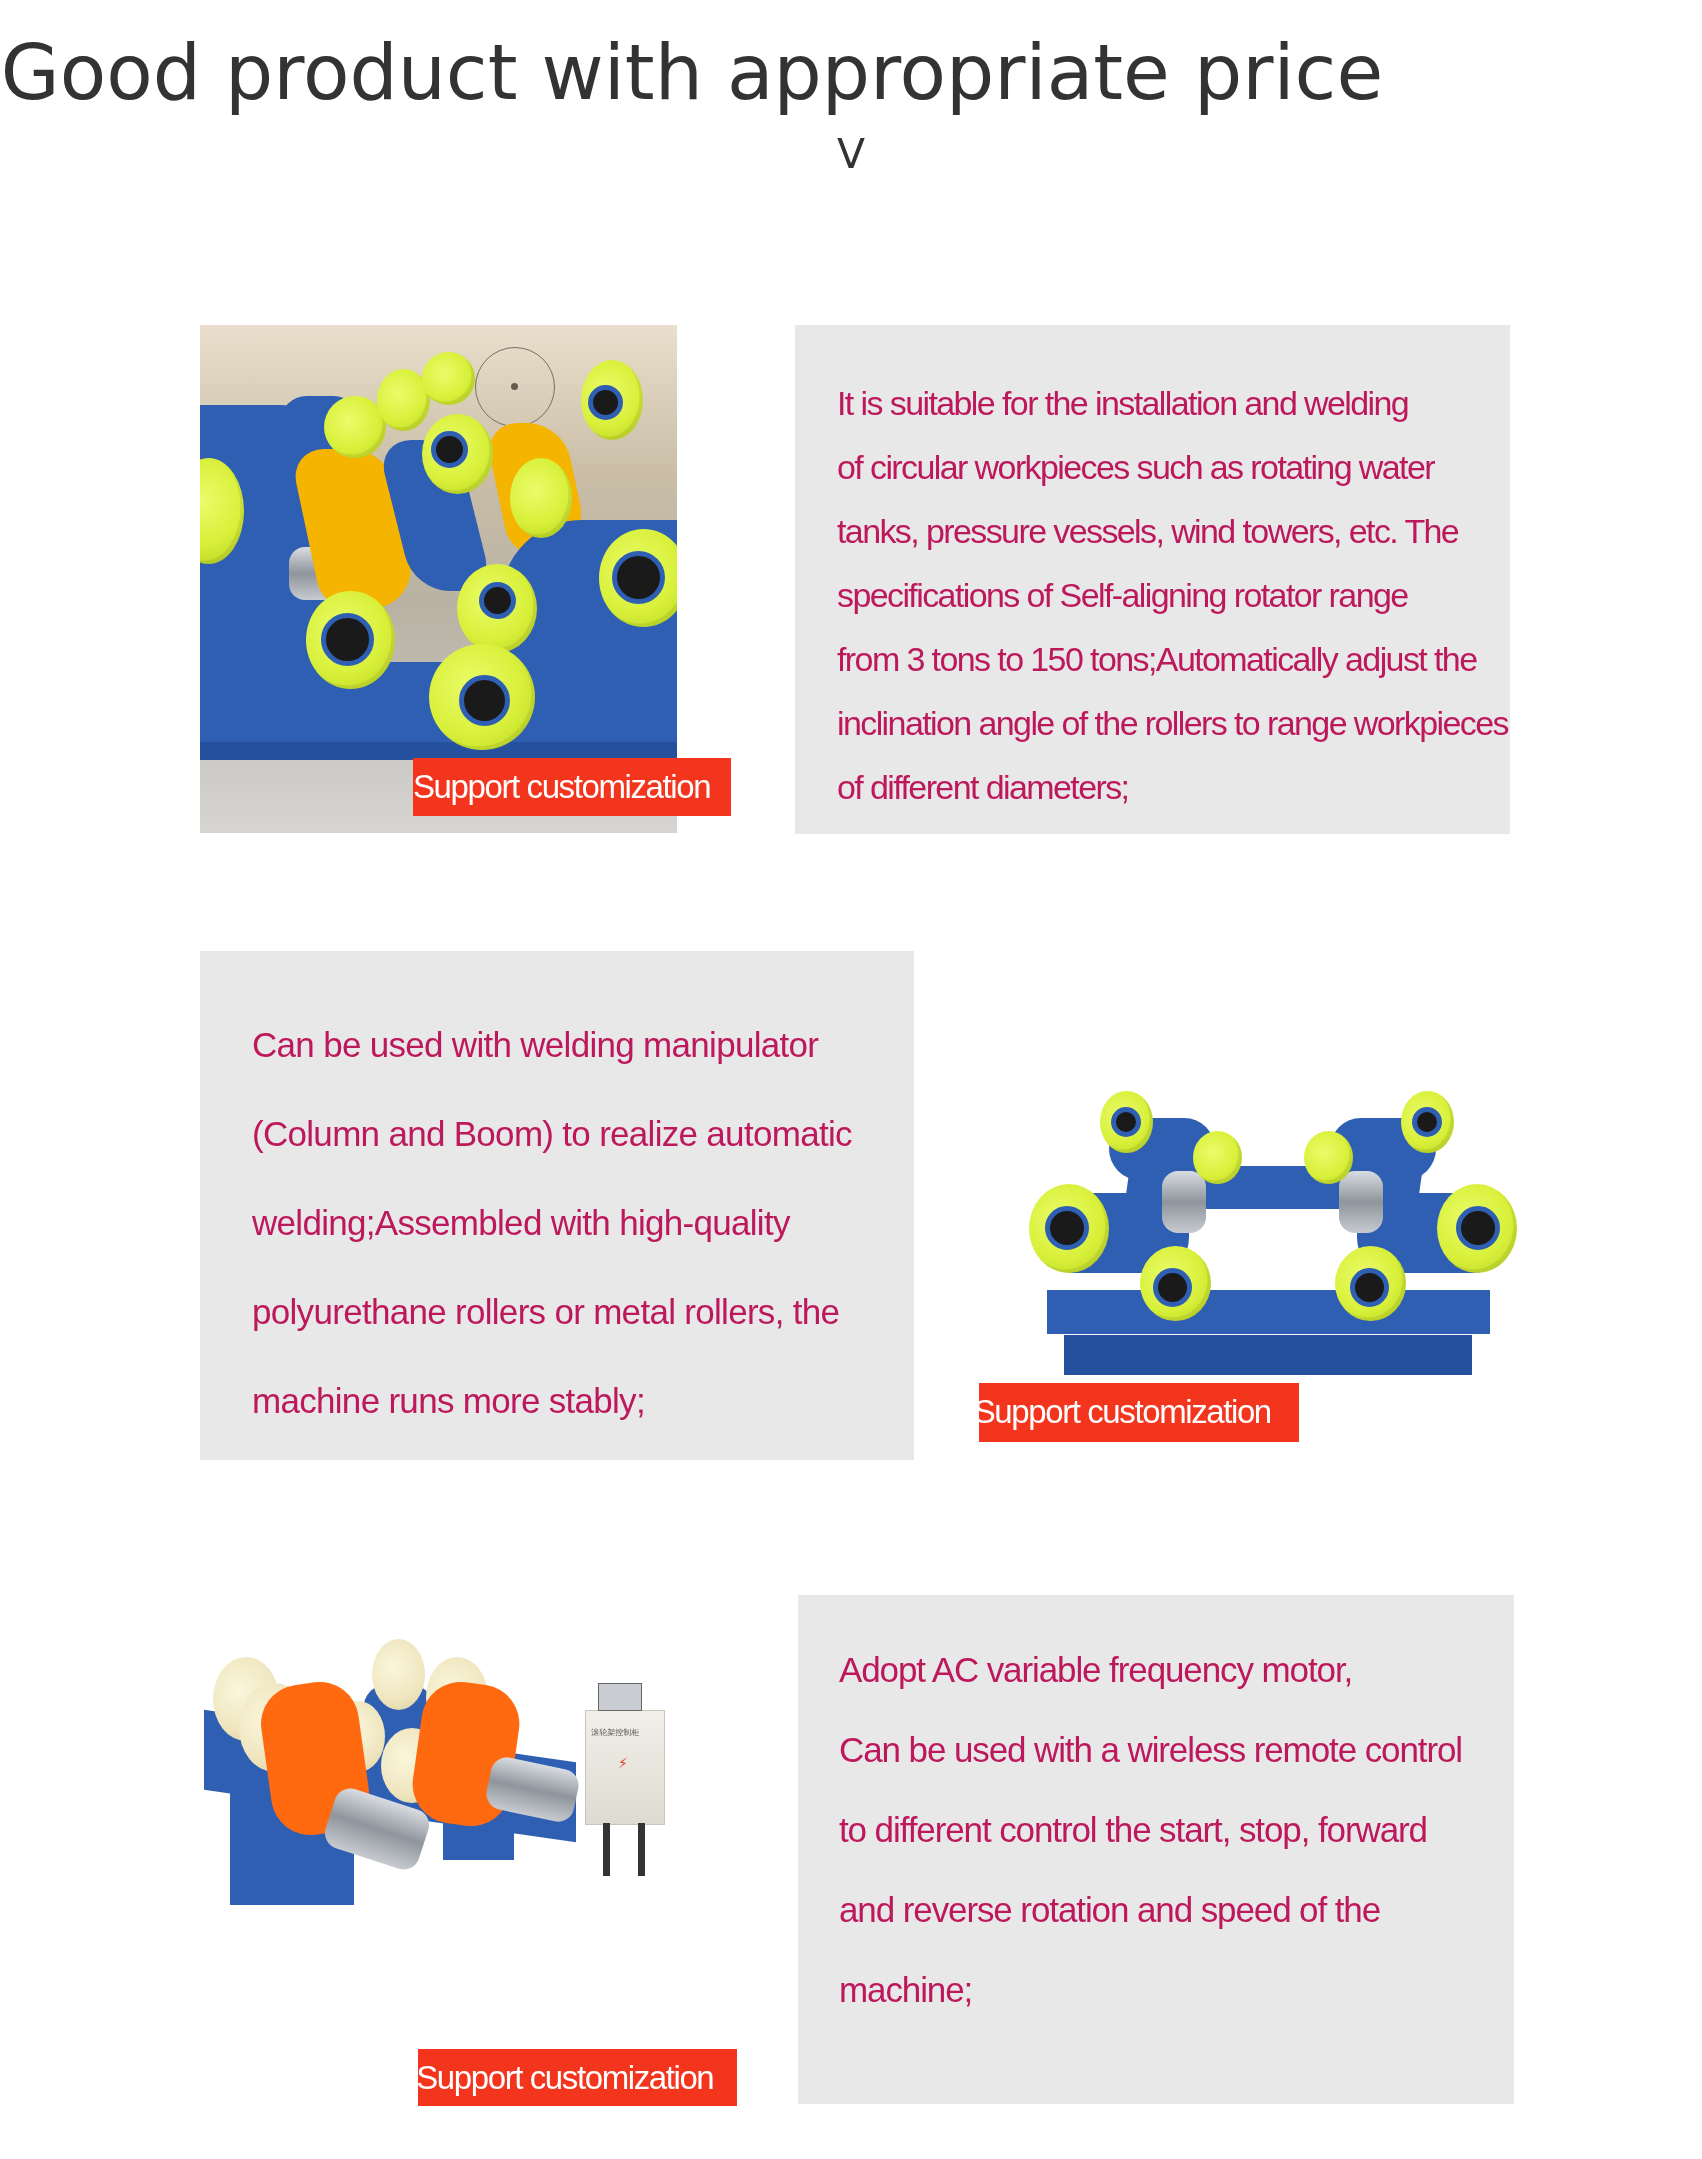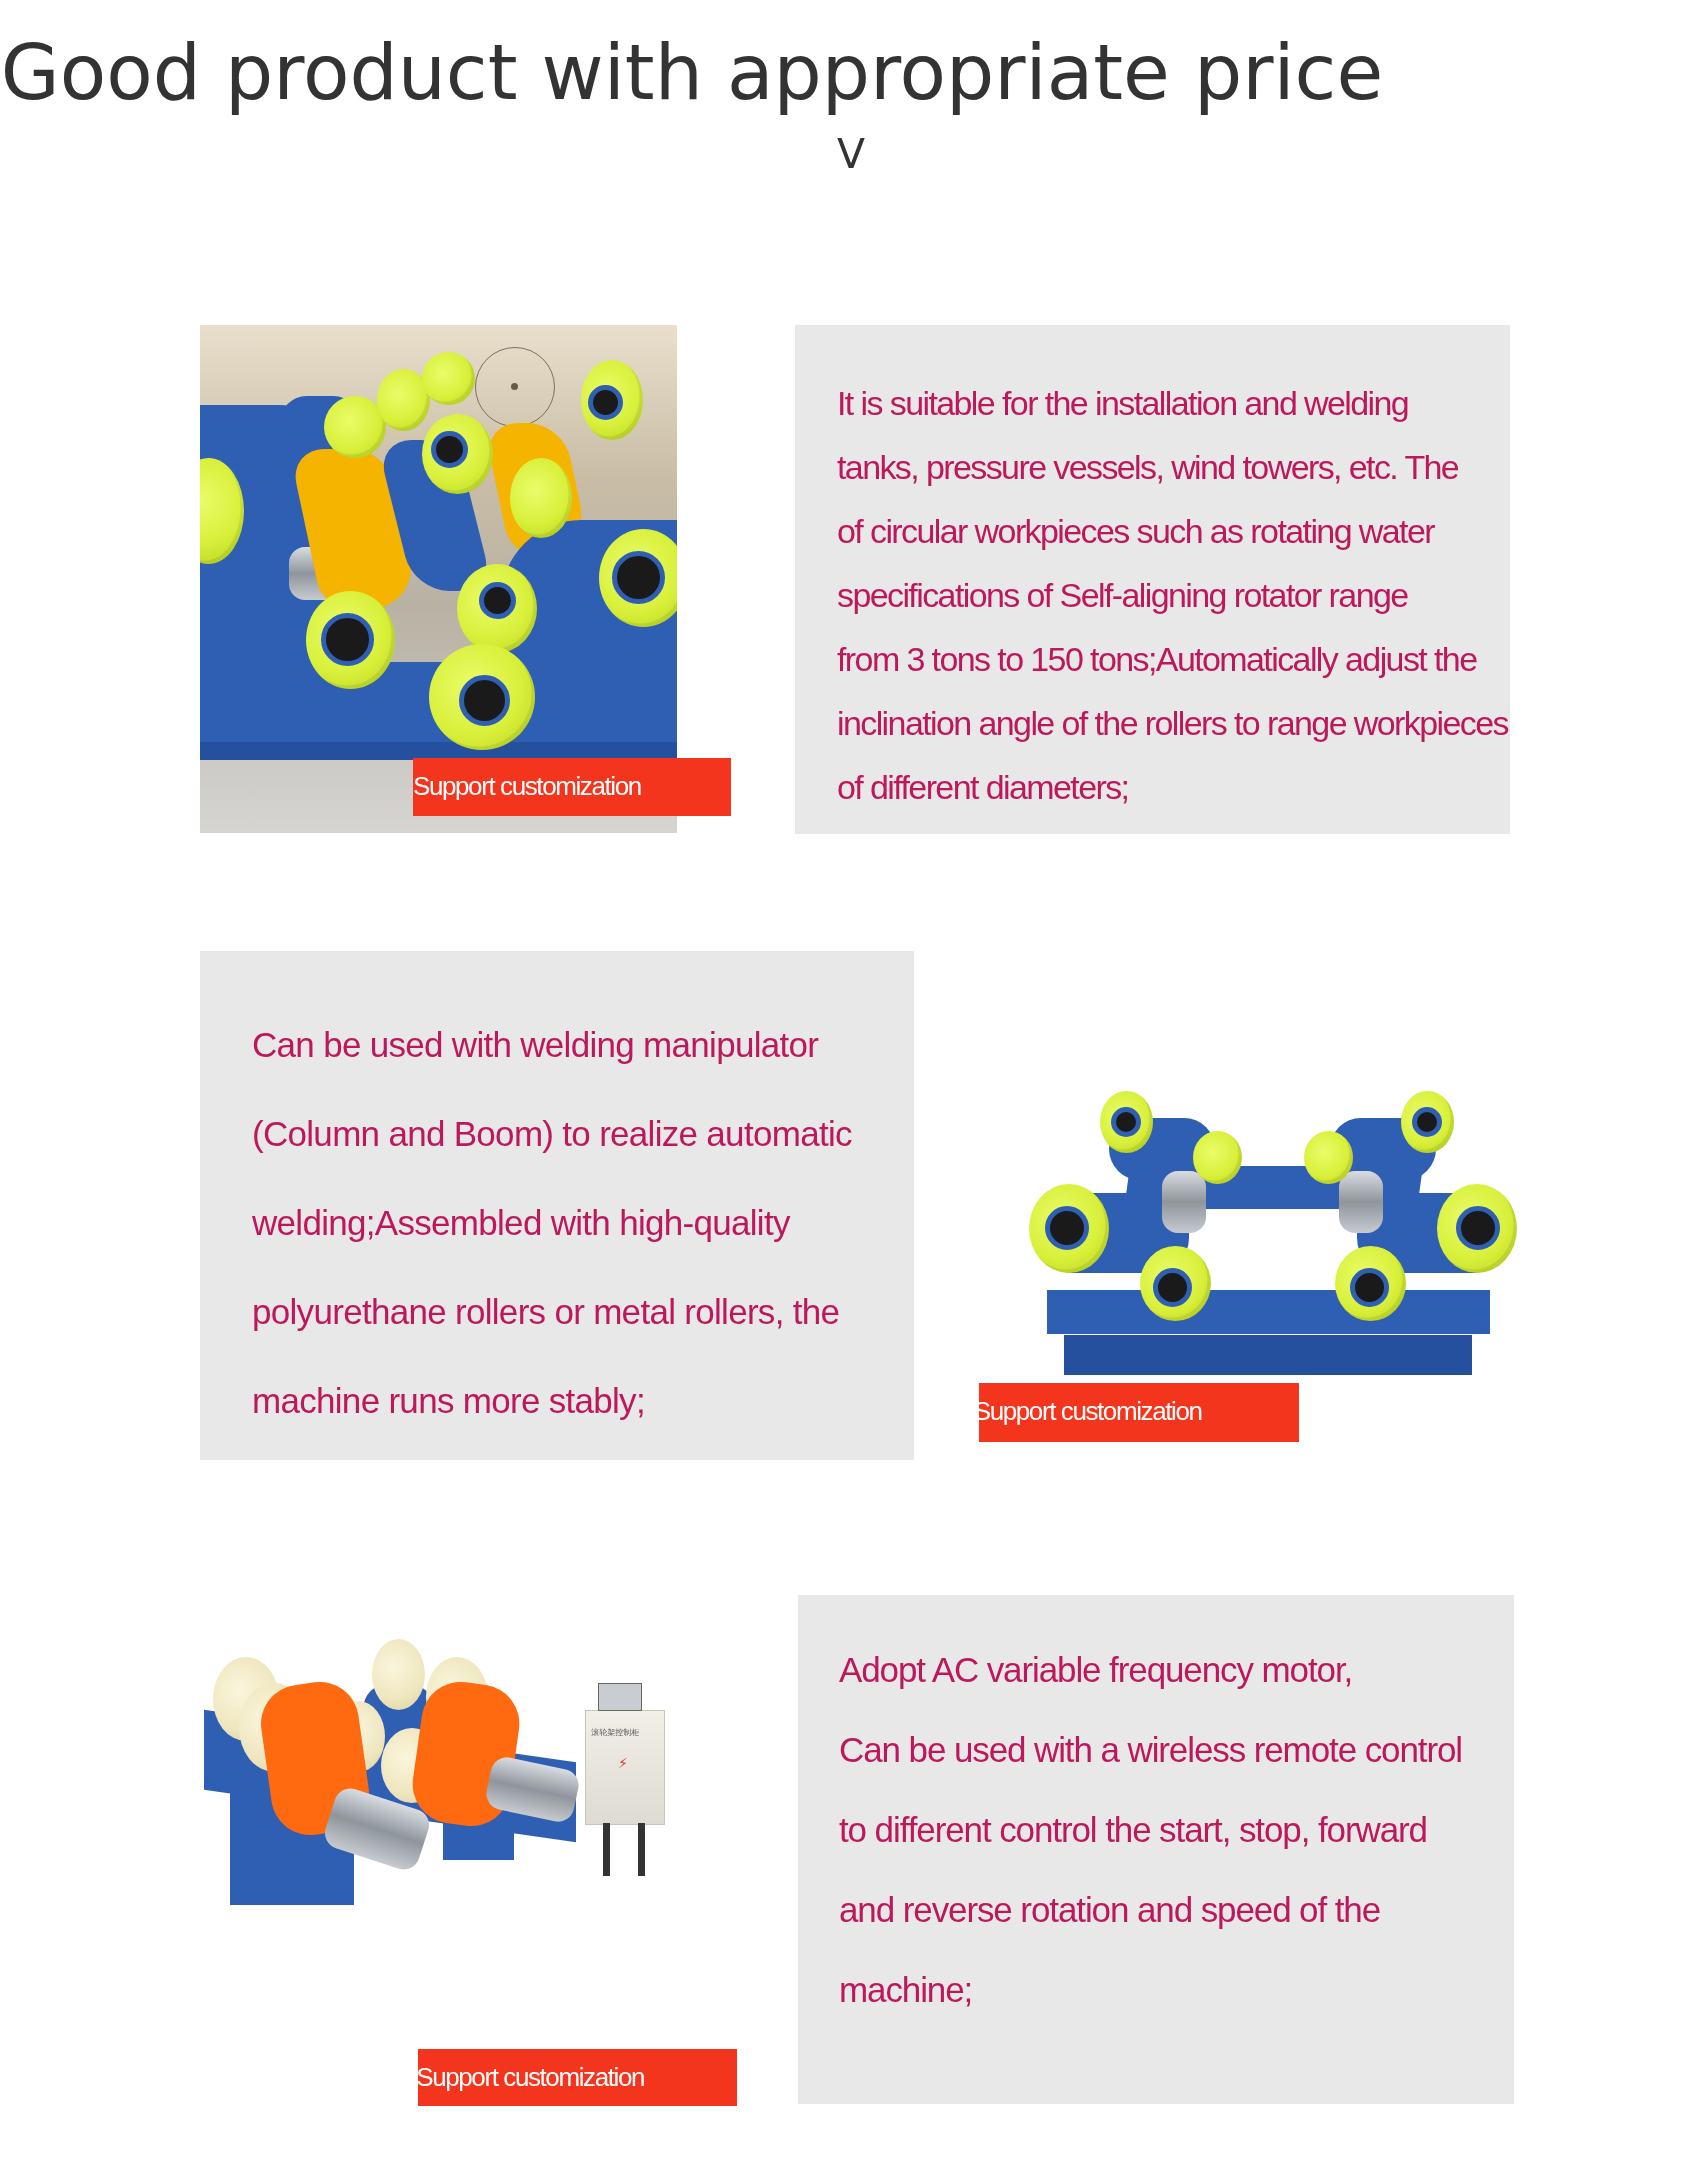--- a/index.html
+++ b/index.html
@@ -19,21 +19,21 @@
   .photo { position: absolute; overflow: hidden; }
   .gray-box { position: absolute; background: #e8e8e8; }
   .desc {
     position: absolute; color: #be185d;
     font-family: Liberation Sans, sans-serif;
   }
   .desc .line { display: block; white-space: nowrap; }
 
   .badge {
     position: absolute; background: #f4351e; color: #ffffff;
-    font-family: "Liberation Sans", sans-serif; font-size: 26px;
+    font-family: "Liberation Sans", sans-serif; font-size: 33px;
     line-height: 57px; white-space: nowrap; overflow: hidden;
     letter-spacing: -1.4px; padding-left: 0px;
   }
 
   
   .p1 { left: 200px; top: 325px; width: 477px; height: 508px;
         background: linear-gradient(180deg, #e9dfcc 0%, #c9bda6 30%, #b9b2a4 55%, #cfcdca 100%); }
   .p1 .floor { position: absolute; left: 0; top: 337px; width: 477px; height: 171px; background: linear-gradient(180deg,#bdbab6,#d7d5d2); }
   .p1 .fan { position: absolute; left: 275px; top: 22px; width: 80px; height: 80px; border: 1.8px solid #7a6e62; border-radius: 50%; }
   .p1 .fan::after { content:""; position:absolute; left:35px; top:35px; width:7px; height:7px; background:#6a5a4e; border-radius:50%; }
@@ -93,22 +93,22 @@
     <div class="hub" style="left:412px;top:226px;width:53px;height:53px;"></div>
     <div class="hub" style="left:231px;top:106px;width:37px;height:37px;"></div>
     <div class="hub" style="left:279px;top:257px;width:37px;height:37px;"></div>
     <div class="hub" style="left:388px;top:60px;width:35px;height:35px;"></div>
   </div>
   <div class="badge" style="left:413px;top:758px;width:318px;height:58px;">Support customization</div>
 
   <div class="gray-box" style="left:795px;top:325px;width:715px;height:509px;"></div>
   <div class="desc" style="left:837px;top:371px;font-size:34px;line-height:64px;letter-spacing:-1.6px;">
     <span class="line">It is suitable for the installation and welding</span>
+    <span class="line">of circular workpieces such as rotating water</span>
     <span class="line">tanks, pressure vessels, wind towers, etc. The</span>
-    <span class="line">of circular workpieces such as rotating water</span>
     <span class="line">specifications of Self-aligning rotator range</span>
     <span class="line">from 3 tons to 150 tons;Automatically adjust the</span>
     <span class="line">inclination angle of the rollers to range workpieces</span>
     <span class="line">of different diameters;</span>
   </div>
 </section>
 
 <section>
   <div class="gray-box" style="left:200px;top:951px;width:714px;height:509px;"></div>
   <div class="desc" style="left:252px;top:1000px;font-size:35px;line-height:89px;letter-spacing:-0.7px;">

